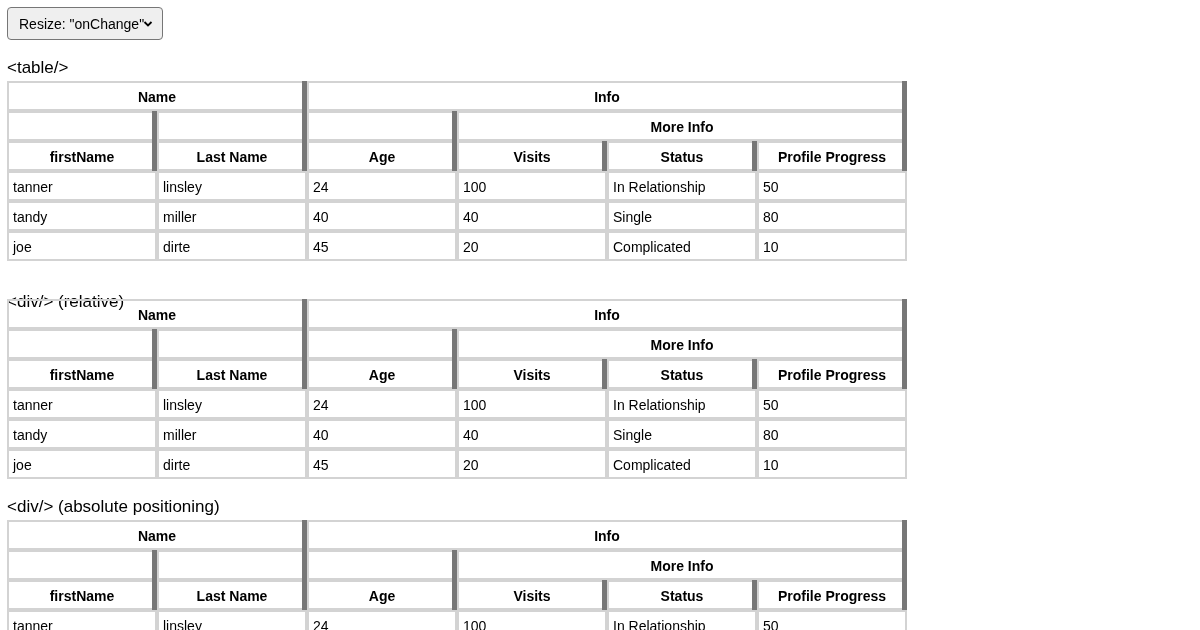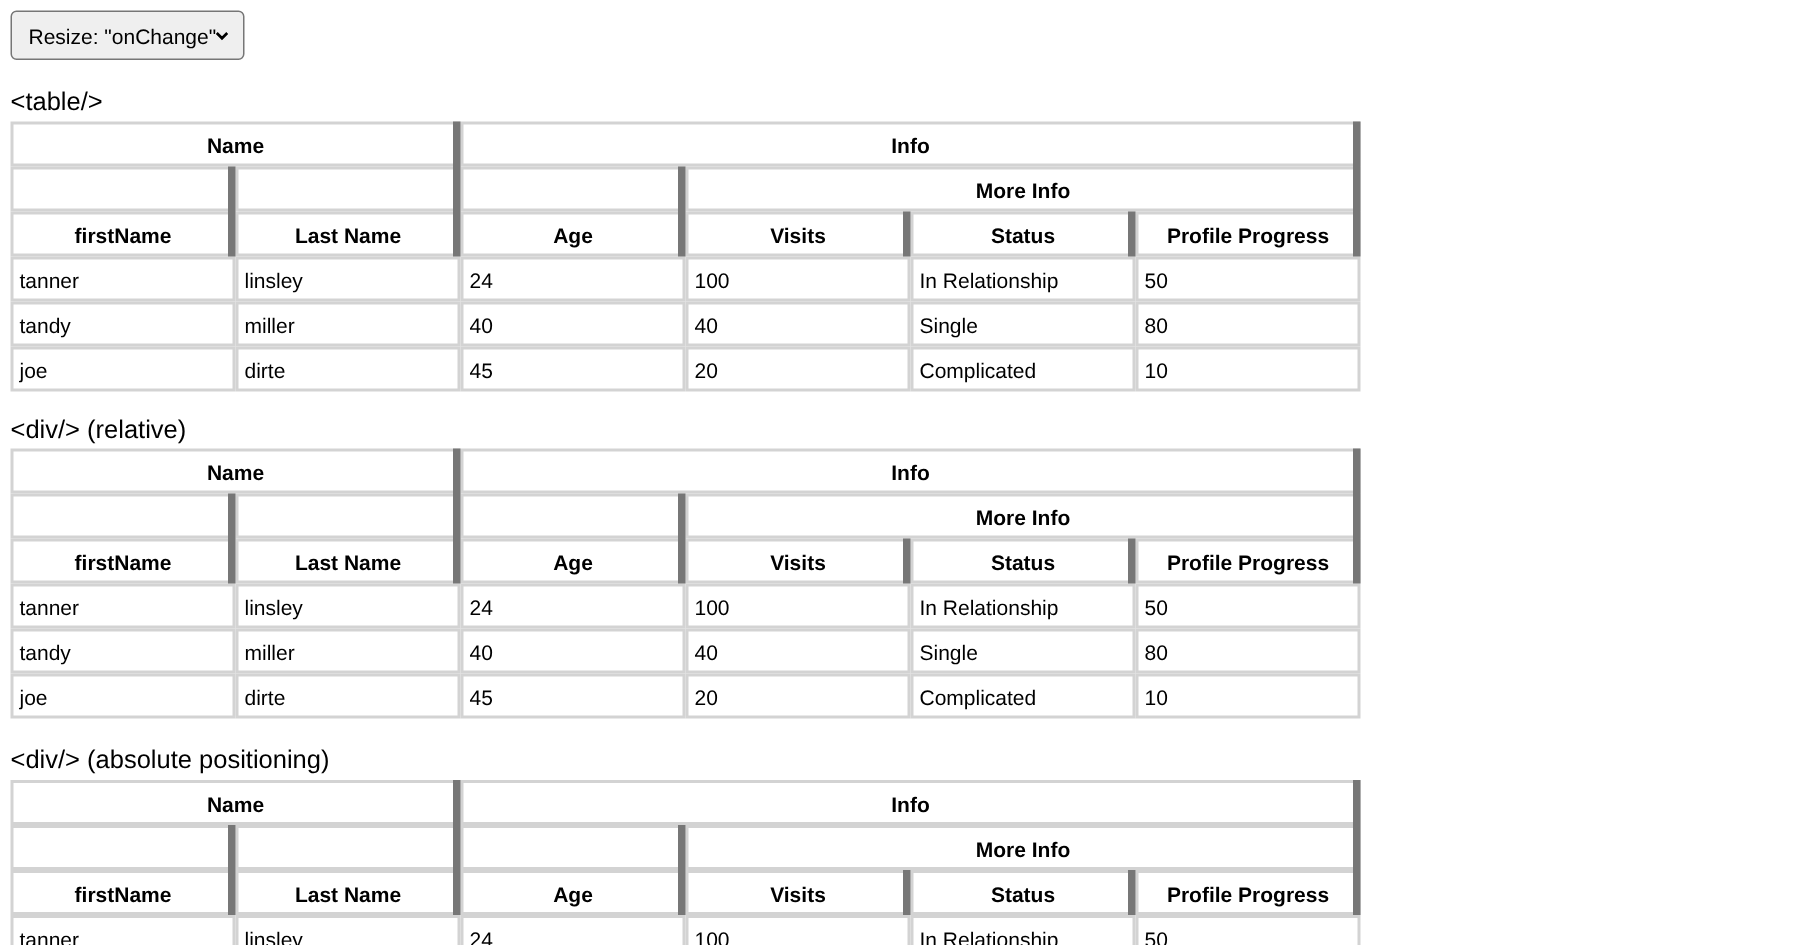--- a/index.html
+++ b/index.html
@@ -79,21 +79,21 @@
     <div class="cell td" style="left: 600px; top: 150px; width: 150px; height: 30px;">Complicated</div>
     <div class="cell td" style="left: 750px; top: 150px; width: 150px; height: 30px;">10</div>
     <div class="resizer" style="left: 295px; top: 0px; height: 90px;"></div>
     <div class="resizer" style="left: 895px; top: 0px; height: 90px;"></div>
     <div class="resizer" style="left: 145px; top: 30px; height: 60px;"></div>
     <div class="resizer" style="left: 445px; top: 30px; height: 60px;"></div>
     <div class="resizer" style="left: 595px; top: 60px; height: 30px;"></div>
     <div class="resizer" style="left: 745px; top: 60px; height: 30px;"></div>
   </div>
 
-<div class="section-title" style="top:277px">&lt;div/&gt; (relative)</div>
+<div class="section-title" style="top:292px">&lt;div/&gt; (relative)</div>
 <div class="tbl" id="t2" style="top:299px;">
     <div class="cell th" style="left: 0px; top: 0px; width: 300px; height: 30px;">Name</div>
     <div class="cell th" style="left: 300px; top: 0px; width: 600px; height: 30px;">Info</div>
     <div class="cell th" style="left: 0px; top: 30px; width: 150px; height: 30px;"></div>
     <div class="cell th" style="left: 150px; top: 30px; width: 150px; height: 30px;"></div>
     <div class="cell th" style="left: 300px; top: 30px; width: 150px; height: 30px;"></div>
     <div class="cell th" style="left: 450px; top: 30px; width: 450px; height: 30px;">More Info</div>
     <div class="cell th" style="left: 0px; top: 60px; width: 150px; height: 30px;">firstName</div>
     <div class="cell th" style="left: 150px; top: 60px; width: 150px; height: 30px;">Last Name</div>
     <div class="cell th" style="left: 300px; top: 60px; width: 150px; height: 30px;">Age</div>

